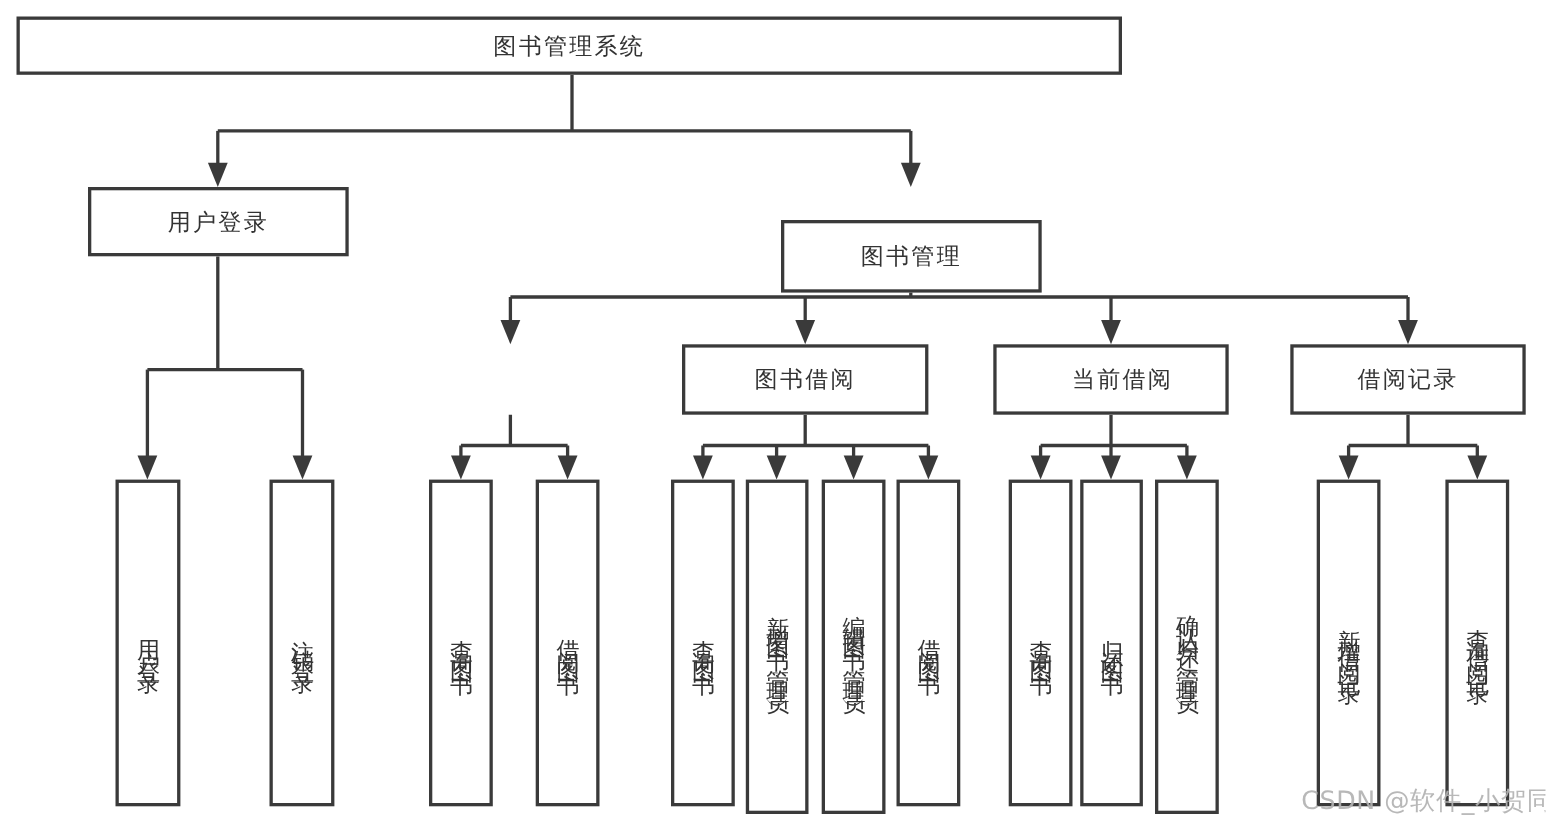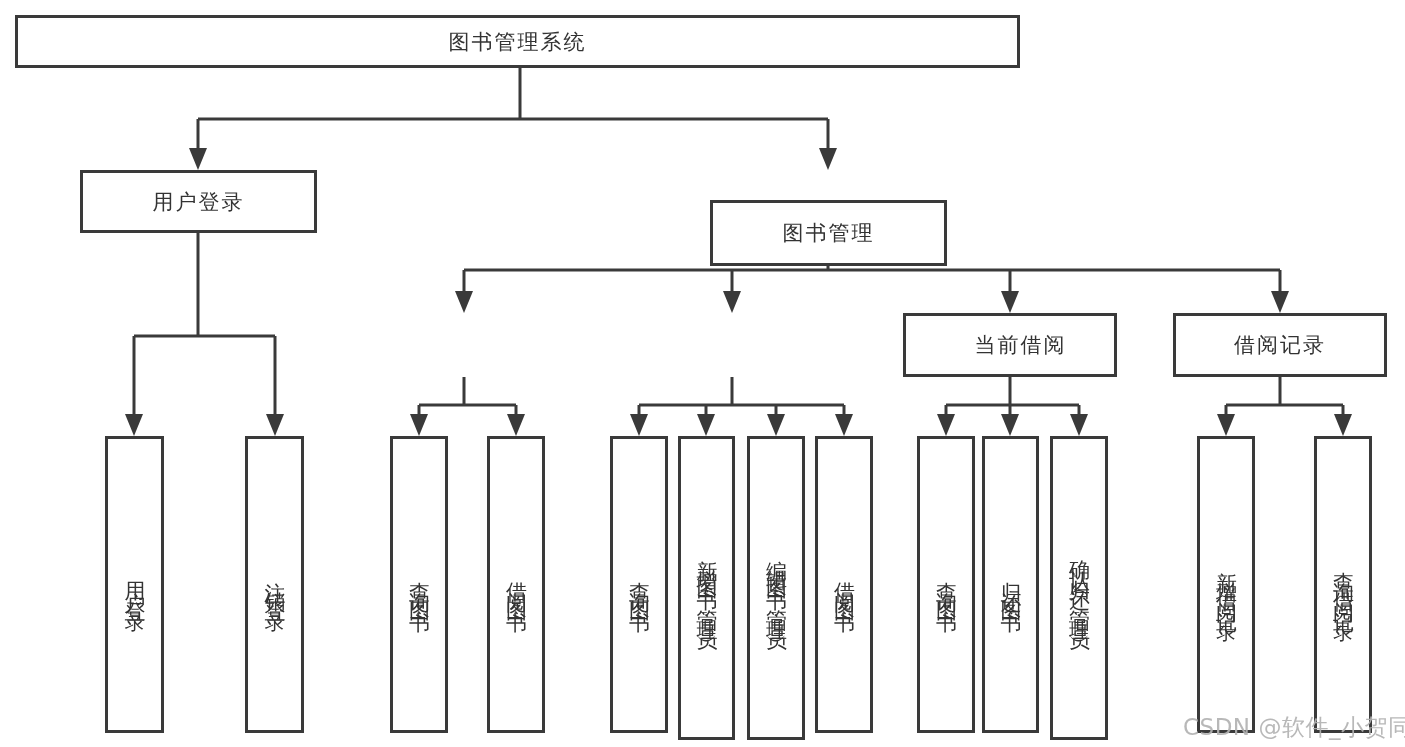--- a/index.html
+++ b/index.html
@@ -93,20 +93,23 @@
     <span>图书管理系统</span>
   </div>
 
   <div class="node" style="left:80px; top:170px; width:237px; height:63px;">
     <span>用户登录</span>
   </div>
   <div class="node" style="left:710px; top:182px; width:237px; height:66px;margin-top:18px;">
     <span>图书管理</span>
   </div>
 
+  <div class="node" style="left:620px; top:313px; width:224px; height:64px;">
+    <span>图书借阅</span>
+  </div>
   <div class="node" style="left:903px; top:313px; width:214px; height:64px;padding-left:21px;">
     <span>当前借阅</span>
   </div>
   <div class="node" style="left:1173px; top:313px; width:214px; height:64px;">
     <span>借阅记录</span>
   </div>
 
   <div class="node leaf" style="left:105px; width:59px;">
     <span class="vtext">用户登录</span>
   </div>

